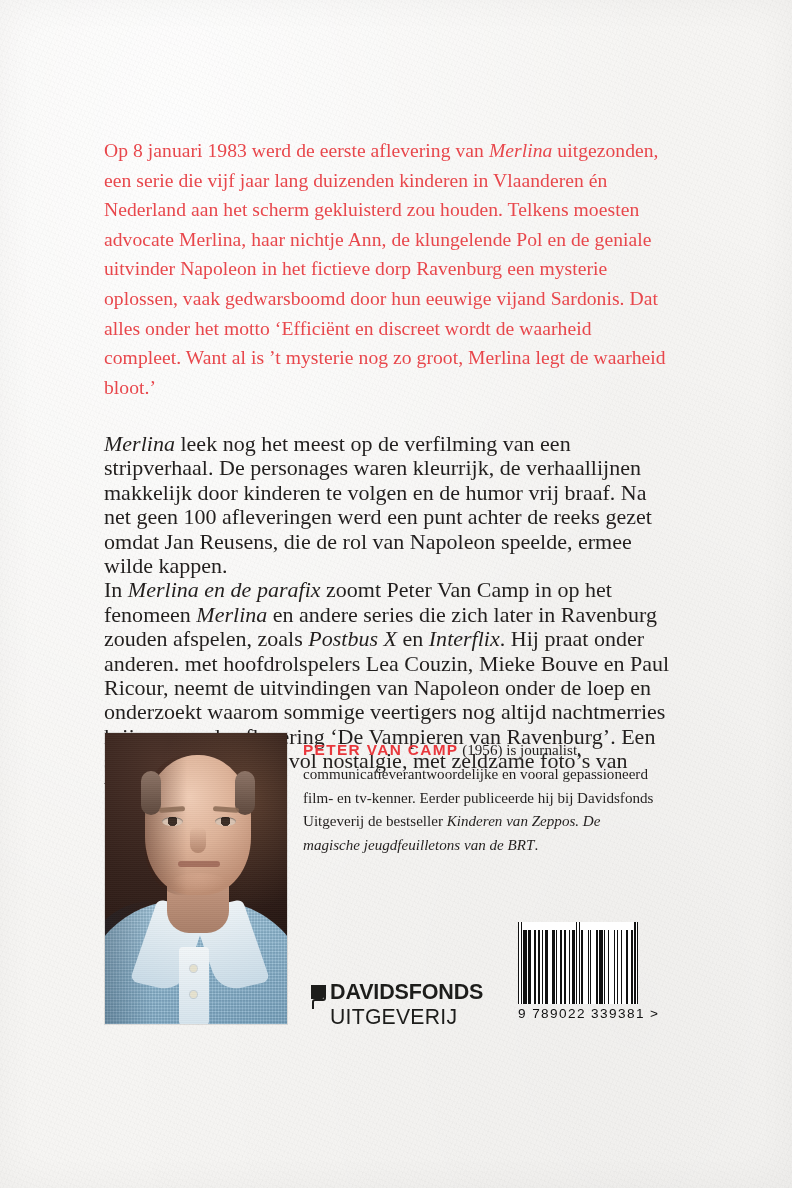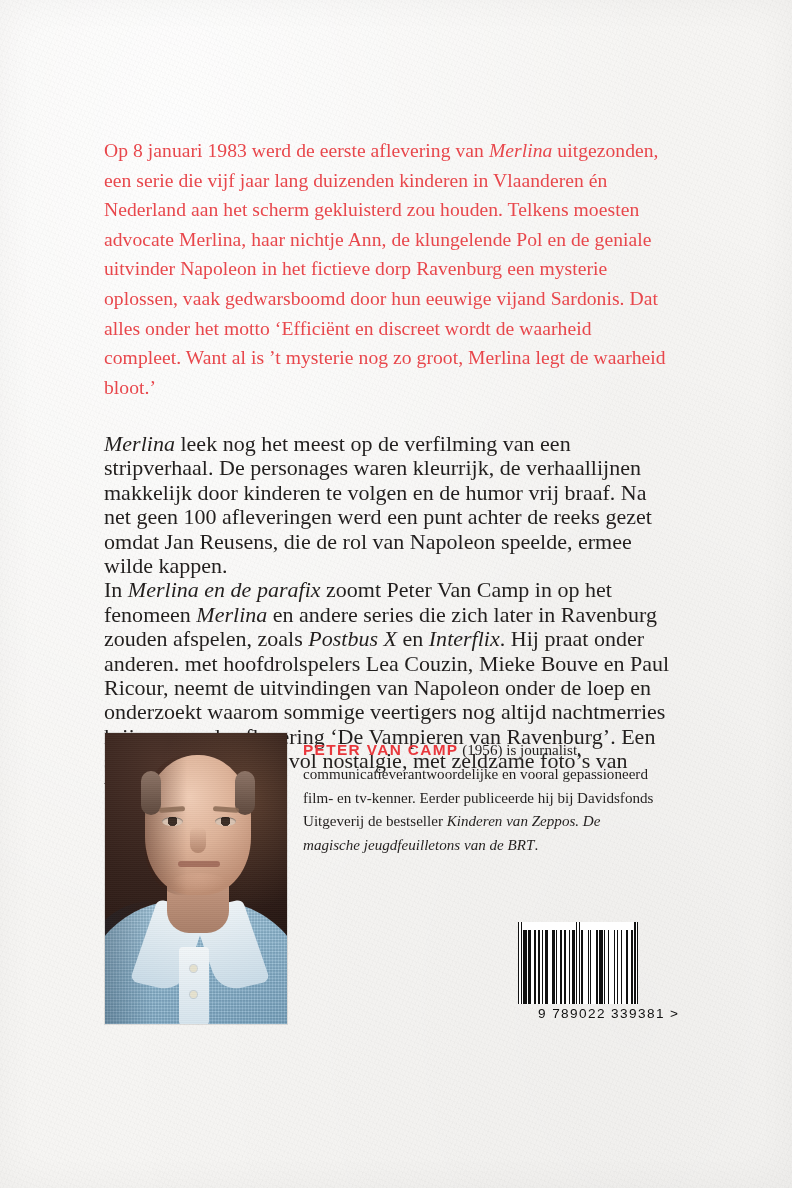--- a/index.html
+++ b/index.html
@@ -265,21 +265,20 @@
   }
   #barcode-bars i.sp { background: #ffffff; }
   #barcode-bars i.short { height: 90%; }
   #barcode-digits {
     margin-top: 2px;
     font-family: "Liberation Sans", sans-serif;
     font-size: 13.6px;
     color: #111111;
     letter-spacing: 1.4px;
     white-space: nowrap;
-    margin-left: 20px;
   }
 </style>
 </head>
 <body>
 
 <div id="cover">
 
   <div id="paper-texture"></div>
   <div id="edge-shade"></div>
 
@@ -314,20 +313,30 @@
     <div class="ph-nose"></div>
     <div class="ph-mouth"></div>
     <div class="ph-chin"></div>
     <div class="ph-grain"></div>
   </div>
 
   <div id="author-bio">
     <span class="author-name">PETER VAN CAMP</span><span> (1956) is journalist, communicatieverantwoordelijke en vooral gepassioneerd film- en tv-kenner. Eerder publiceerde hij bij Davidsfonds Uitgeverij de bestseller </span><span class="ital">Kinderen van Zeppos. De magische jeugdfeuilletons van de BRT</span><span>.</span>
   </div>
 
+  <div id="publisher-logo">
+    <svg class="logo-mark" viewBox="0 0 17 26" aria-hidden="true">
+      <path d="M1 0 H15 V13 Q15 15 13 15 H5 Q3 15 3 17 V24" fill="none" stroke="#1d1d1b" stroke-width="2"></path>
+      <path d="M1 0 H14 V12 Q14 14 12 14 H1 Z" fill="#1d1d1b"></path>
+    </svg>
+    <span class="logo-text">
+      <span class="logo-line1">DAVIDSFONDS</span>
+      <span class="logo-line2">UITGEVERIJ</span>
+    </span>
+  </div>
 
   <div id="barcode">
     <div id="barcode-bars">
         <i style="width: 1.27px;"></i>
         <i class="sp" style="width: 1.27px;"></i>
         <i style="width: 1.27px;"></i>
         <i class="sp" style="width: 1.27px;"></i>
         <i class="short" style="width: 1.27px;"></i>
         <i class="short" style="width: 1.27px;"></i>
         <i class="short" style="width: 1.27px;"></i>

